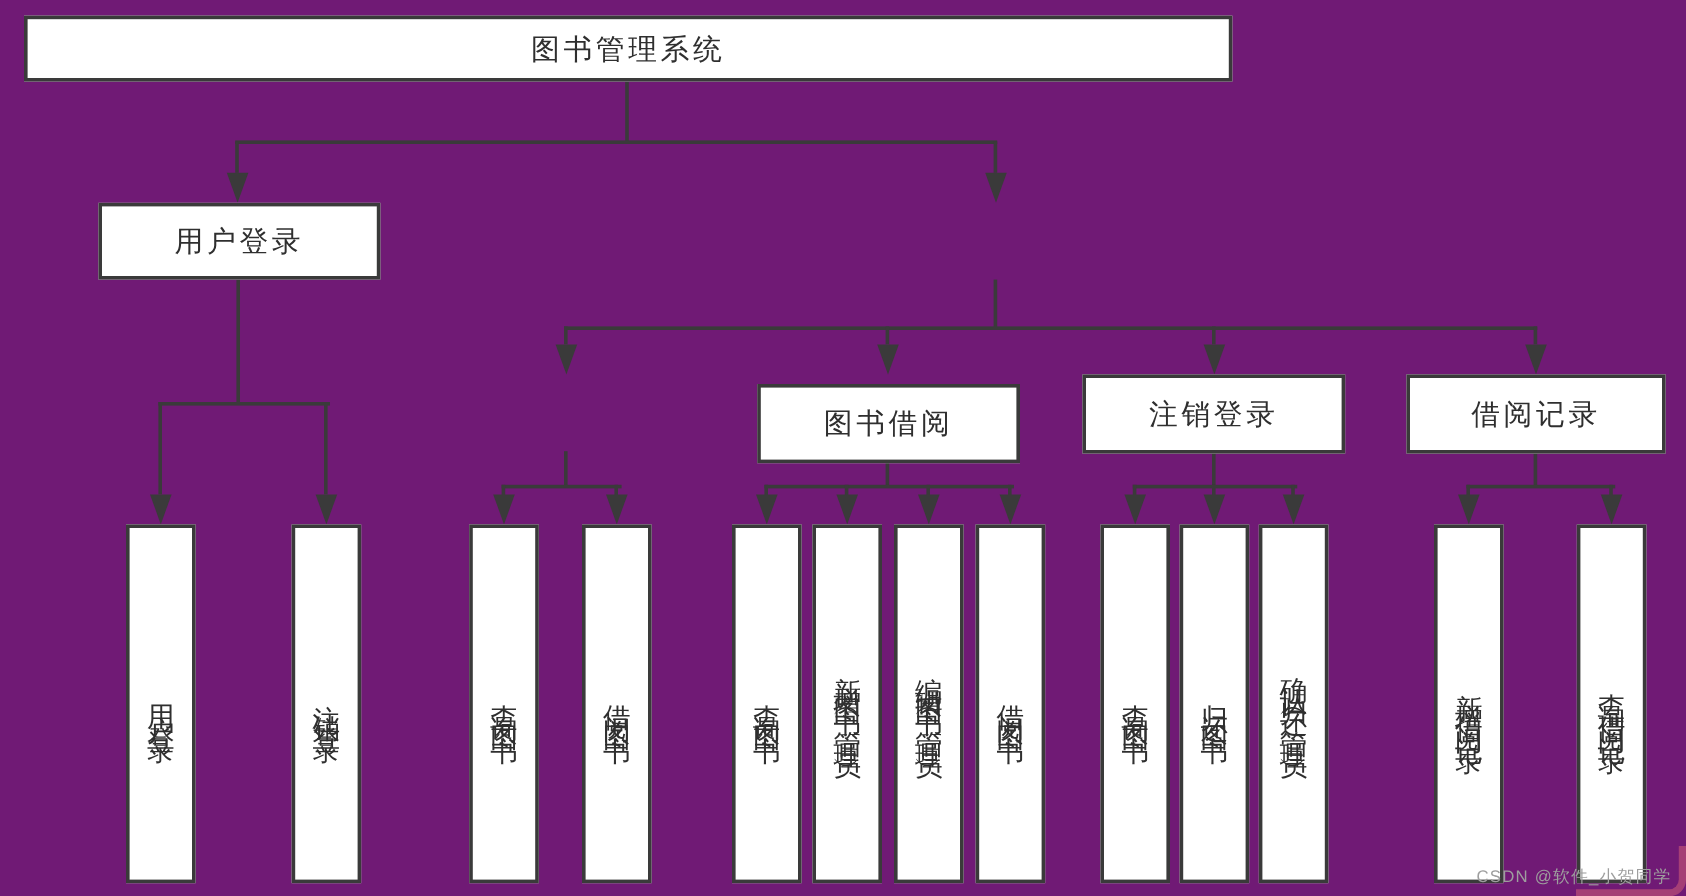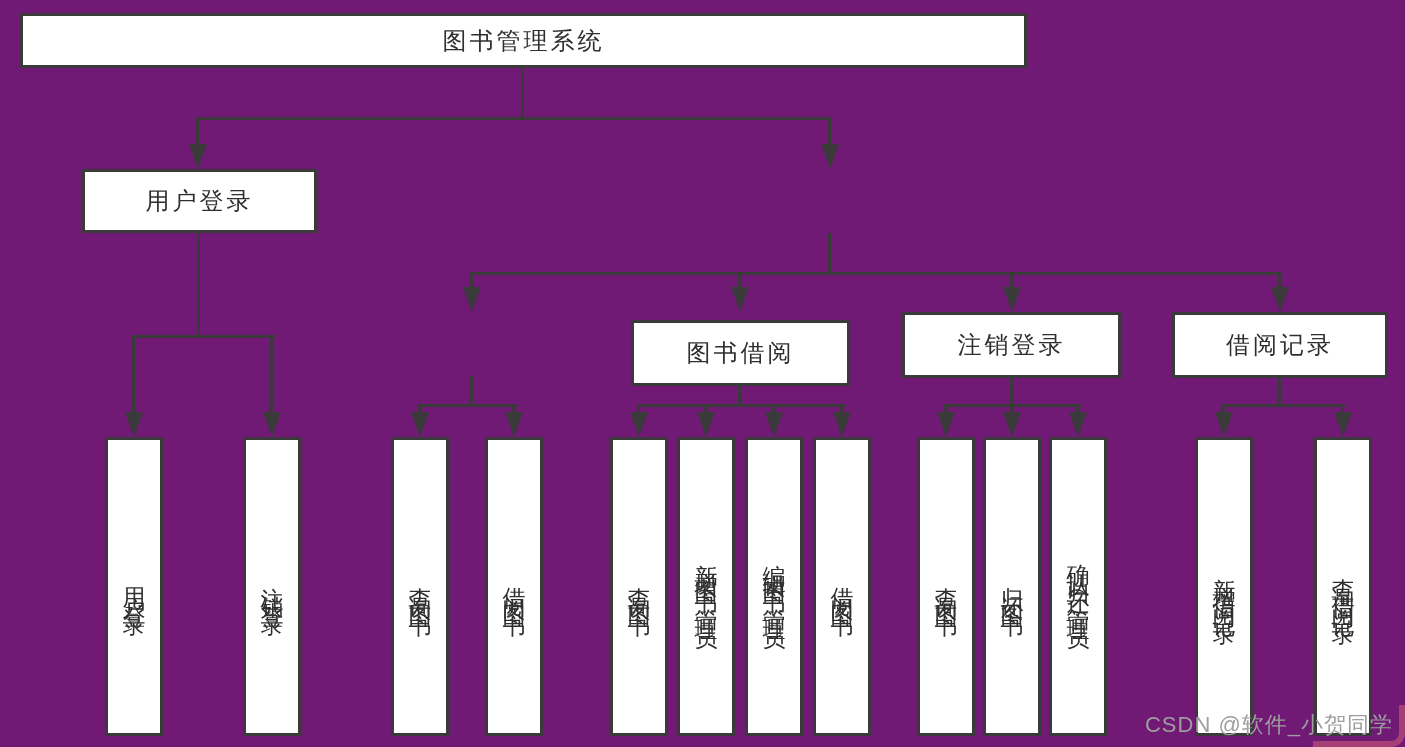--- a/index.html
+++ b/index.html
@@ -29,21 +29,21 @@
   .hl{position:absolute;height:3px;background:#3a3a3a;}
   .arr{
     position:absolute;width:0;height:0;
     border-left:9px solid transparent;
     border-right:9px solid transparent;
     border-top:25px solid #3a3a3a;
   }
   
   .watermark{
     position:absolute;right:12px;bottom:7px;
-    color:#9e9e9e;font-size:22px;letter-spacing:1px;white-space:nowrap;
+    color:#9e9e9e;font-size:14px;letter-spacing:1px;white-space:nowrap;
   }
   .wm-accent{
     position:absolute;left:1313px;top:705px;width:86px;height:36px;
     border-right:6px solid rgba(231,109,121,.45);
     border-bottom:6px solid rgba(231,109,121,.45);
     border-bottom-right-radius:14px;
   }
 </style>
 </head>
 <body>

